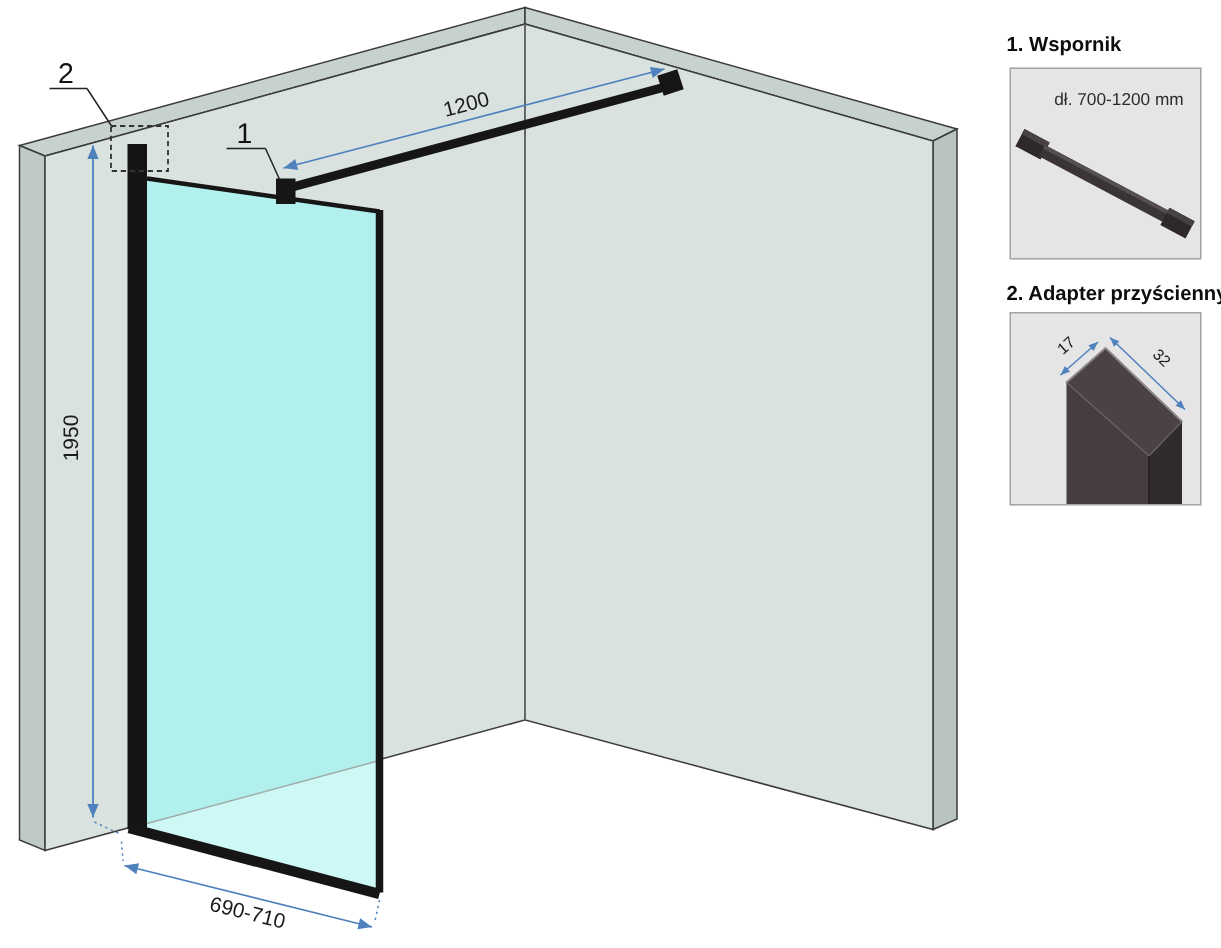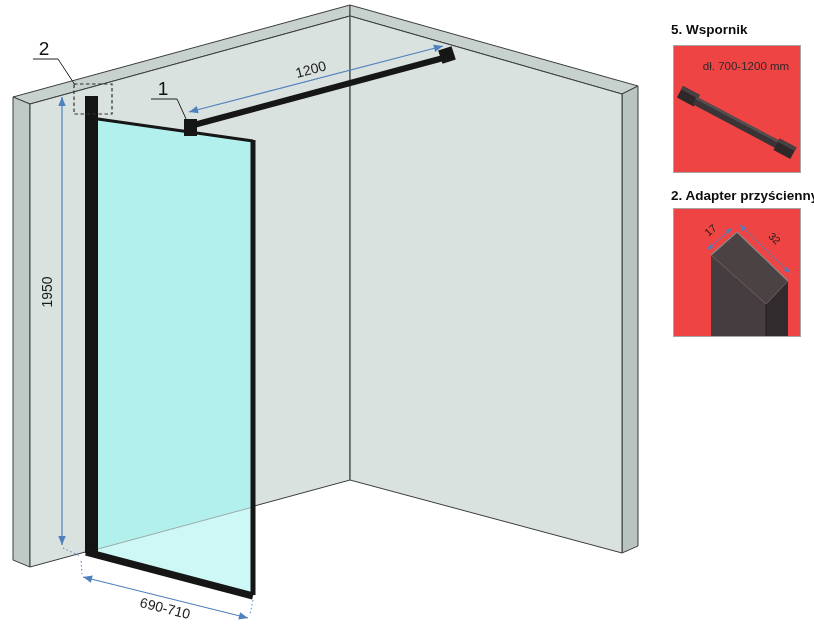--- a/index.html
+++ b/index.html
@@ -7,21 +7,21 @@
     position:relative;width:814px;height:632px;background:#ffffff;overflow:hidden;
     font-family:"Liberation Sans", sans-serif;
   }
   .main-svg{position:absolute;left:0;top:0;}
   .dim-text{fill:#1b1b1b;font-family:"Liberation Sans",sans-serif;font-size:14px;}
   .label-text{fill:#111;font-family:"Liberation Sans",sans-serif;font-size:19px;}
   .panel-title{
     position:absolute;font-weight:bold;font-size:13.5px;color:#0d0d0d;white-space:nowrap;
   }
   .detail-box{
-    position:absolute;background:#ef4444;border:1px solid #a5a5a5;box-sizing:border-box;
+    position:absolute;background:#e5e5e5;border:1px solid #a5a5a5;box-sizing:border-box;
   }
   .detail-box svg{display:block;}
   .note-text{fill:#2b2b2b;font-family:"Liberation Sans",sans-serif;font-size:11.5px;}
   .small-dim{fill:#1b1b1b;font-family:"Liberation Sans",sans-serif;font-size:10.5px;}
 </style>
 </head>
 <body>
 
 <div class="stage">
 
@@ -87,21 +87,21 @@
     </g>
 
     <g>
       <text class="label-text" text-anchor="middle" x="44" y="55">2</text>
       <line x1="33" y1="59" x2="58" y2="59" stroke="#222" stroke-width="1"></line>
       <line x1="58" y1="59" x2="75" y2="85" stroke="#222" stroke-width="1"></line>
       <rect x="74" y="84" width="38" height="30" fill="none" stroke="#333" stroke-width="1.2" stroke-dasharray="3.5,2.5"></rect>
     </g>
   </svg>
 
-  <div class="panel-title" style="left:671px;top:22px;">5. Wspornik</div>
+  <div class="panel-title" style="left:671px;top:22px;">1. Wspornik</div>
 
   <div class="detail-box" style="left:673px;top:45px;width:128px;height:128px;">
     <svg width="126" height="126" viewBox="0 0 126 126">
       <text class="note-text" text-anchor="middle" x="72" y="24">dł. 700-1200 mm</text>
       <g transform="translate(9,40) rotate(28)">
         <rect x="0" y="0" width="19" height="13" fill="#2e2829"></rect>
         <rect x="0" y="0" width="19" height="4" fill="#474143"></rect>
         <rect x="17" y="3" width="95" height="8.5" fill="#3b3436"></rect>
         <rect x="17" y="3" width="95" height="2.6" fill="#564f51"></rect>
         <rect x="110" y="1" width="19" height="13" fill="#2e2829"></rect>

